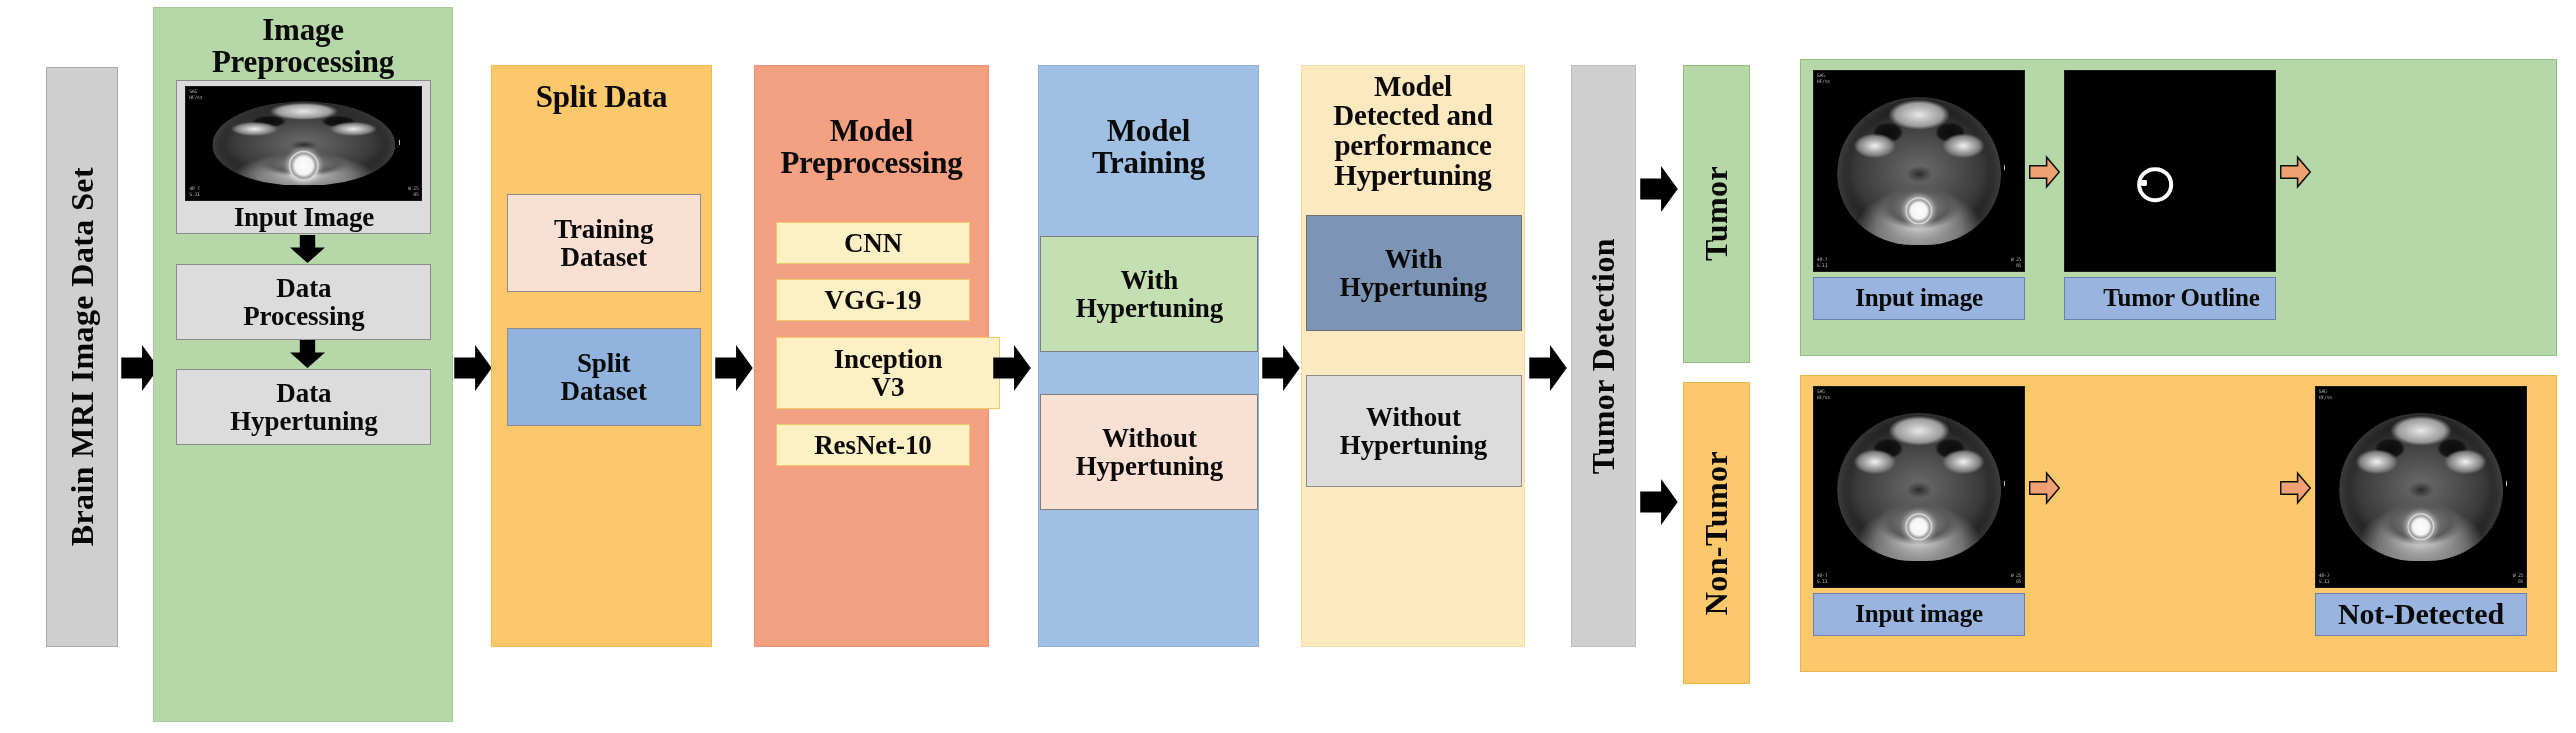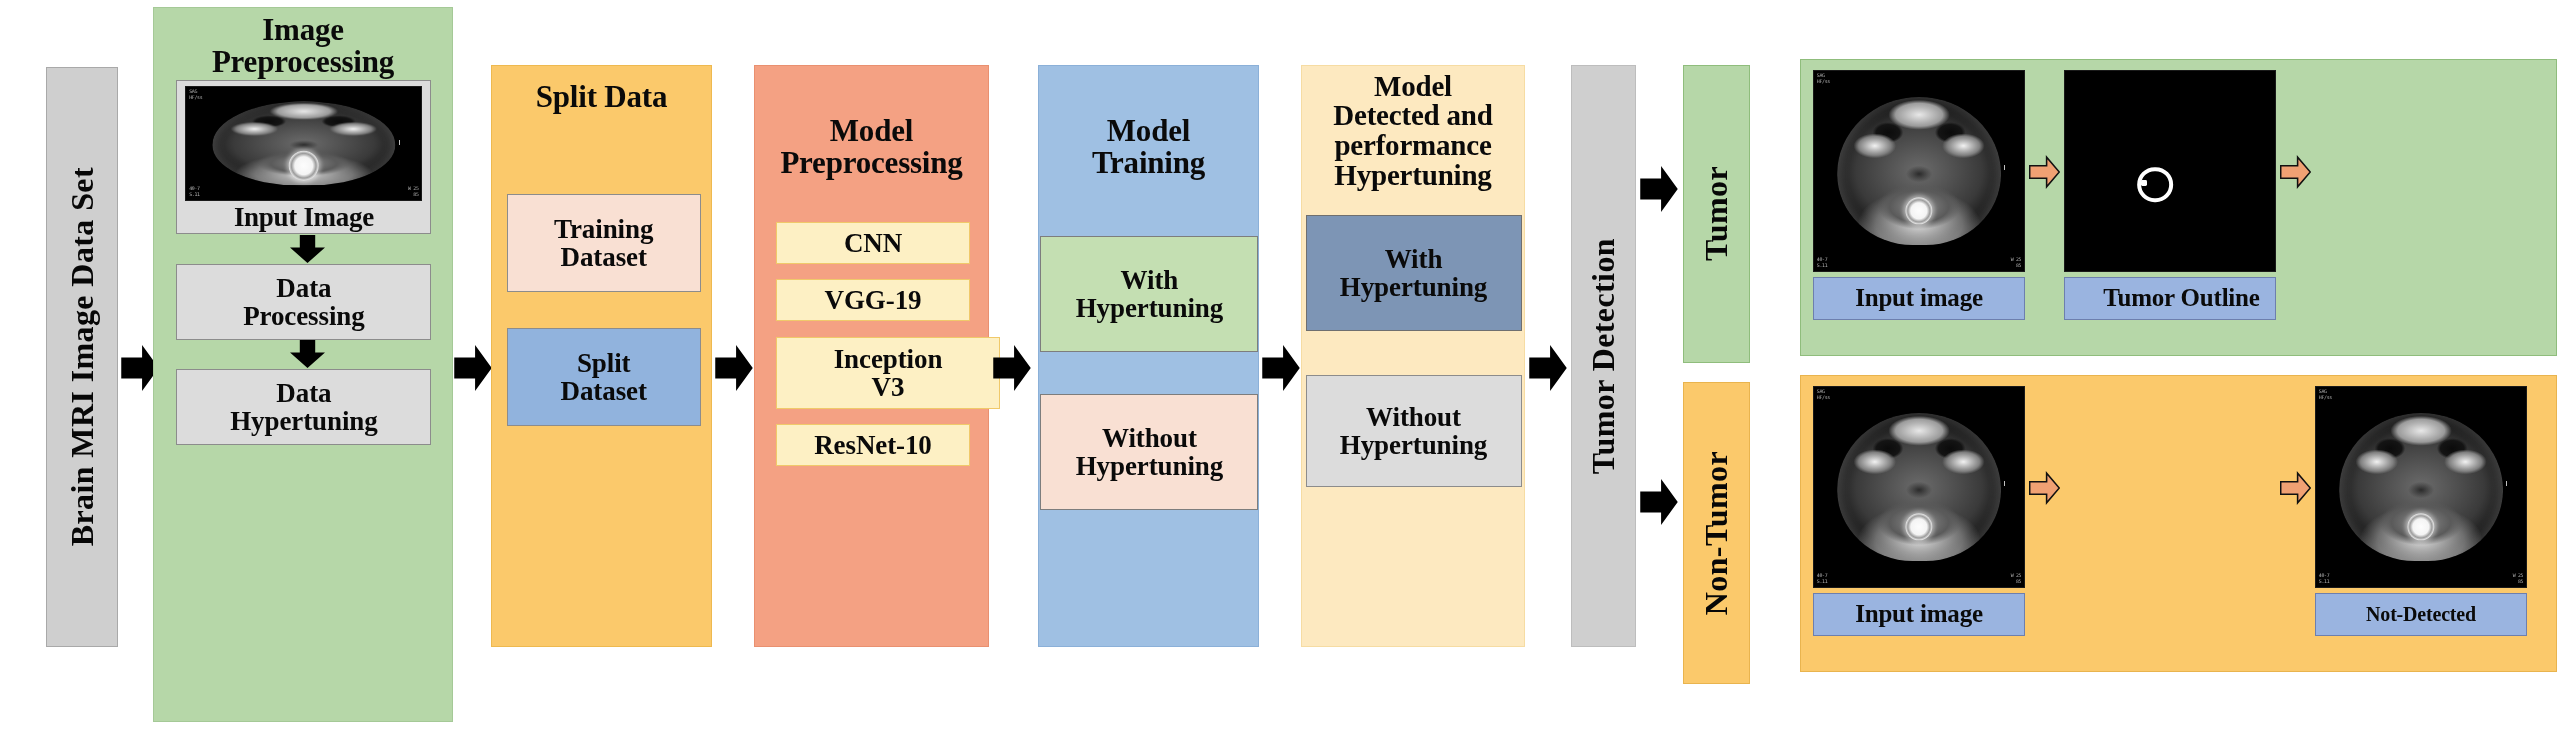--- a/index.html
+++ b/index.html
@@ -376,18 +376,18 @@
         <div class="brain"></div>
         <div class="spine"></div>
         <div class="speck"></div>
         <div class="corner-tl">SAG
 HF/ss</div>
         <div class="corner-bl">40-7
 S.11</div>
         <div class="corner-br">W 25
 85</div>
       </div>
-      <div class="caption" style="width:212px; height:43px; margin-top:4.9px; background:#9ab4e0; font-size:20px;">Not-Detected</div>
+      <div class="caption" style="width:212px; height:43px; margin-top:4.9px; background:#9ab4e0; font-size:30px;">Not-Detected</div>
     </div>
   </div>
 
 </div>
 
 
 </body></html>

